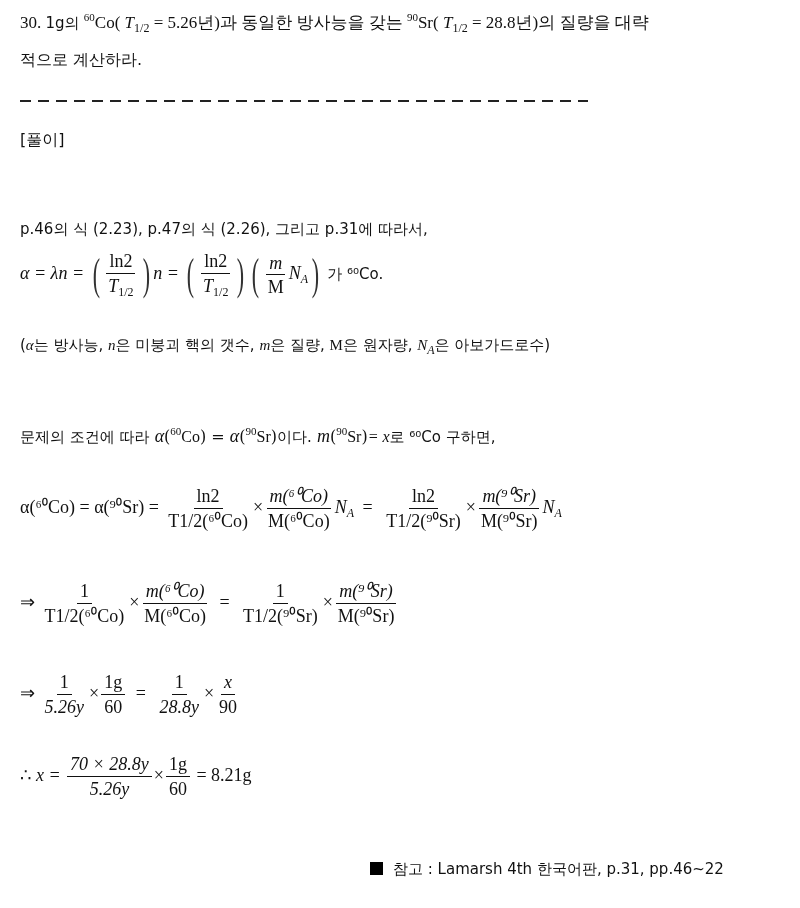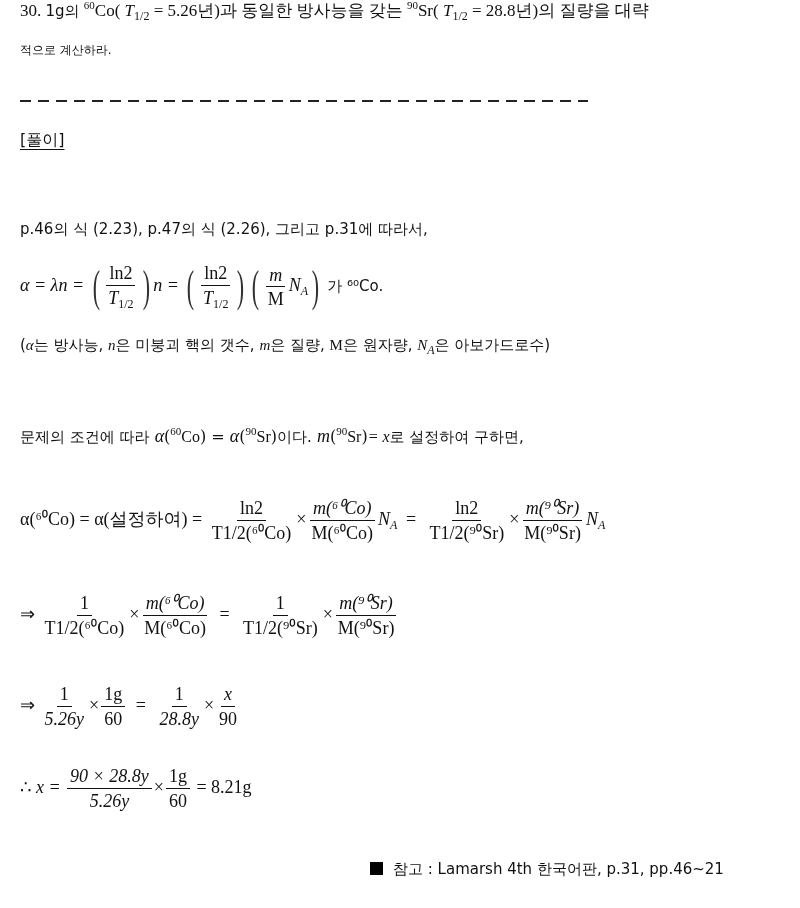--- a/index.html
+++ b/index.html
@@ -7,45 +7,45 @@
     width: 800px; height: 908px; position: relative; overflow: hidden;
     font-family: "DejaVu Serif", "Liberation Serif", serif;
     color: #111; font-size: 16px;
   }
   .line { position: absolute; left: 20px; white-space: nowrap; line-height: 1; }
   .serif { font-family: "Liberation Serif", "DejaVu Serif", serif; }
   .it { font-style: italic; font-family: "Liberation Serif", serif; }
   .sup { font-size: 11px; vertical-align: 7px; font-family: "Liberation Serif", serif; }
   .sub { font-size: 12px; vertical-align: -4px; font-family: "Liberation Serif", serif; }
   .math { font-family: "Liberation Serif", serif; font-size: 18px; }
-  .frac { display: inline-flex; flex-direction: column; align-items: center; vertical-align: middle; margin: 16px 2px; }
+  .frac { display: inline-flex; flex-direction: column; align-items: center; vertical-align: middle; margin: 4px 2px; }
   .frac .num { padding: 0 3px 1px; border-bottom: 1px solid #111; line-height: 1.15; }
   .frac .den { padding: 2px 3px 0; line-height: 1.15; }
   .paren { font-size: 44px; font-weight: 100; vertical-align: middle; line-height: 1; transform: scaleX(0.5); display: inline-block; color: #333; }
   .op { margin: 0 4px; }
   .dash-line { position:absolute; left:20px; top:100px; width:568px; height:2px;
      background: repeating-linear-gradient(to right, #222 0 11px, transparent 11px 18px); }
-  .heading { text-decoration: underline; text-underline-offset: 4px; }
+  .heading { text-underline-offset: 4px; }
   .ref-square { display: inline-block; width: 13px; height: 13px; background: #000; vertical-align: -1px; margin-right: 10px; }
   .ko { font-family: "DejaVu Sans", sans-serif; font-size: 15px; }
 </style>
 </head>
 <body>
 
-<div class="line math" style="top:0;font-size:17px;">
+<div class="line math" style="top:12px;font-size:17px;">
   <span>30.</span>
   <span class="ko">1g의</span>
   <span class="sup">60</span><span>Co</span>(
   <span class="it">T</span><span class="sub">1/2</span>
   <span>= 5.26년)과 동일한 방사능을 갖는</span>
   <span class="sup">90</span><span>Sr</span>(
   <span class="it">T</span><span class="sub">1/2</span>
   <span>= 28.8년)의 질량을 대략</span>
 </div>
-<div class="line ko" style="top:44px;font-size:12px;">적으로 계산하라.</div>
+<div class="line ko" style="top:52px;font-size:16px;">적으로 계산하라.</div>
 
 <div class="dash-line"></div>
 
 <div class="line ko heading" style="top:132px;font-size:16px;">[풀이]</div>
 
 <div class="line ko" style="top:190px;font-size:15px;margin-top:32px;">p.46의 식 (2.23), p.47의 식 (2.26), 그리고 p.31에 따라서,</div>
 
 <div class="line math" style="top:247px;">
   <span class="it">α = λn =</span>
   <span class="paren">(</span><span class="frac">
@@ -62,25 +62,25 @@
   <span class="ko">가 ⁶⁰Co.</span>
 </div>
 
 <div class="line ko" style="top:338px;font-size:15px;">
   <span>(</span><i class="it">α</i><span>는 방사능, </span><i class="it">n</i><span>은 미붕괴 핵의 갯수, </span><i class="it">m</i><span>은 질량, </span><span class="serif">M</span><span>은 원자량, </span><i class="it">N</i><span class="sub it">A</span><span>은 아보가드로수)</span>
 </div>
 
 <div class="line" style="top:426px;font-size:16px;">
   <span class="ko">문제의 조건에 따라</span>
   <i class="it math">α</i>(<span class="sup">60</span><span class="serif">Co</span>) = <i class="it math">α</i>(<span class="sup">90</span><span class="serif">Sr</span>)<span class="ko">이다.</span>
-  <i class="it math">m</i>(<span class="sup">90</span><span class="serif">Sr</span>)<span class="it">= x</span><span class="ko">로 설정하여 구하면,</span>
+  <i class="it math">m</i>(<span class="sup">90</span><span class="serif">Sr</span>)<span class="it">= x</span><span class="ko">로 ⁶⁰Co 구하면,</span>
 </div>
 
 <div class="line math" style="top:482px;">
-  <span>α(⁶⁰Co) = α(설정하여) =</span>
+  <span>α(⁶⁰Co) = α(⁹⁰Sr) =</span>
   <span class="frac">
       <span class="num">ln2</span>
       <span class="den">T1/2(⁶⁰Co)</span>
     </span><span>×</span><span class="frac">
       <span class="num it">m(⁶⁰Co)</span>
       <span class="den">M(⁶⁰Co)</span>
     </span><i>N</i><span class="sub it">A</span>
   <span class="op">=</span>
   <span class="frac">
       <span class="num">ln2</span>
@@ -126,24 +126,24 @@
     </span><span>×</span><span class="frac">
       <span class="num it">x</span>
       <span class="den">90</span>
     </span>
 </div>
 
 <div class="line math" style="top:750px;">
   <span>∴</span>
   <span class="it">x =</span>
   <span class="frac">
-      <span class="num it">90 × 28.8y</span>
+      <span class="num it">70 × 28.8y</span>
       <span class="den it">5.26y</span>
     </span><span>×</span><span class="frac">
       <span class="num">1g</span>
       <span class="den">60</span>
     </span>
   <span>= 8.21g</span>
 </div>
 
 <div class="line ko" style="top:862px;left:370px;font-size:15px;">
-  <span class="ref-square"></span><span>참고 : Lamarsh 4th 한국어판, p.31, pp.46~21</span>
+  <span class="ref-square"></span><span>참고 : Lamarsh 4th 한국어판, p.31, pp.46~22</span>
 </div>
 
 </body></html>

